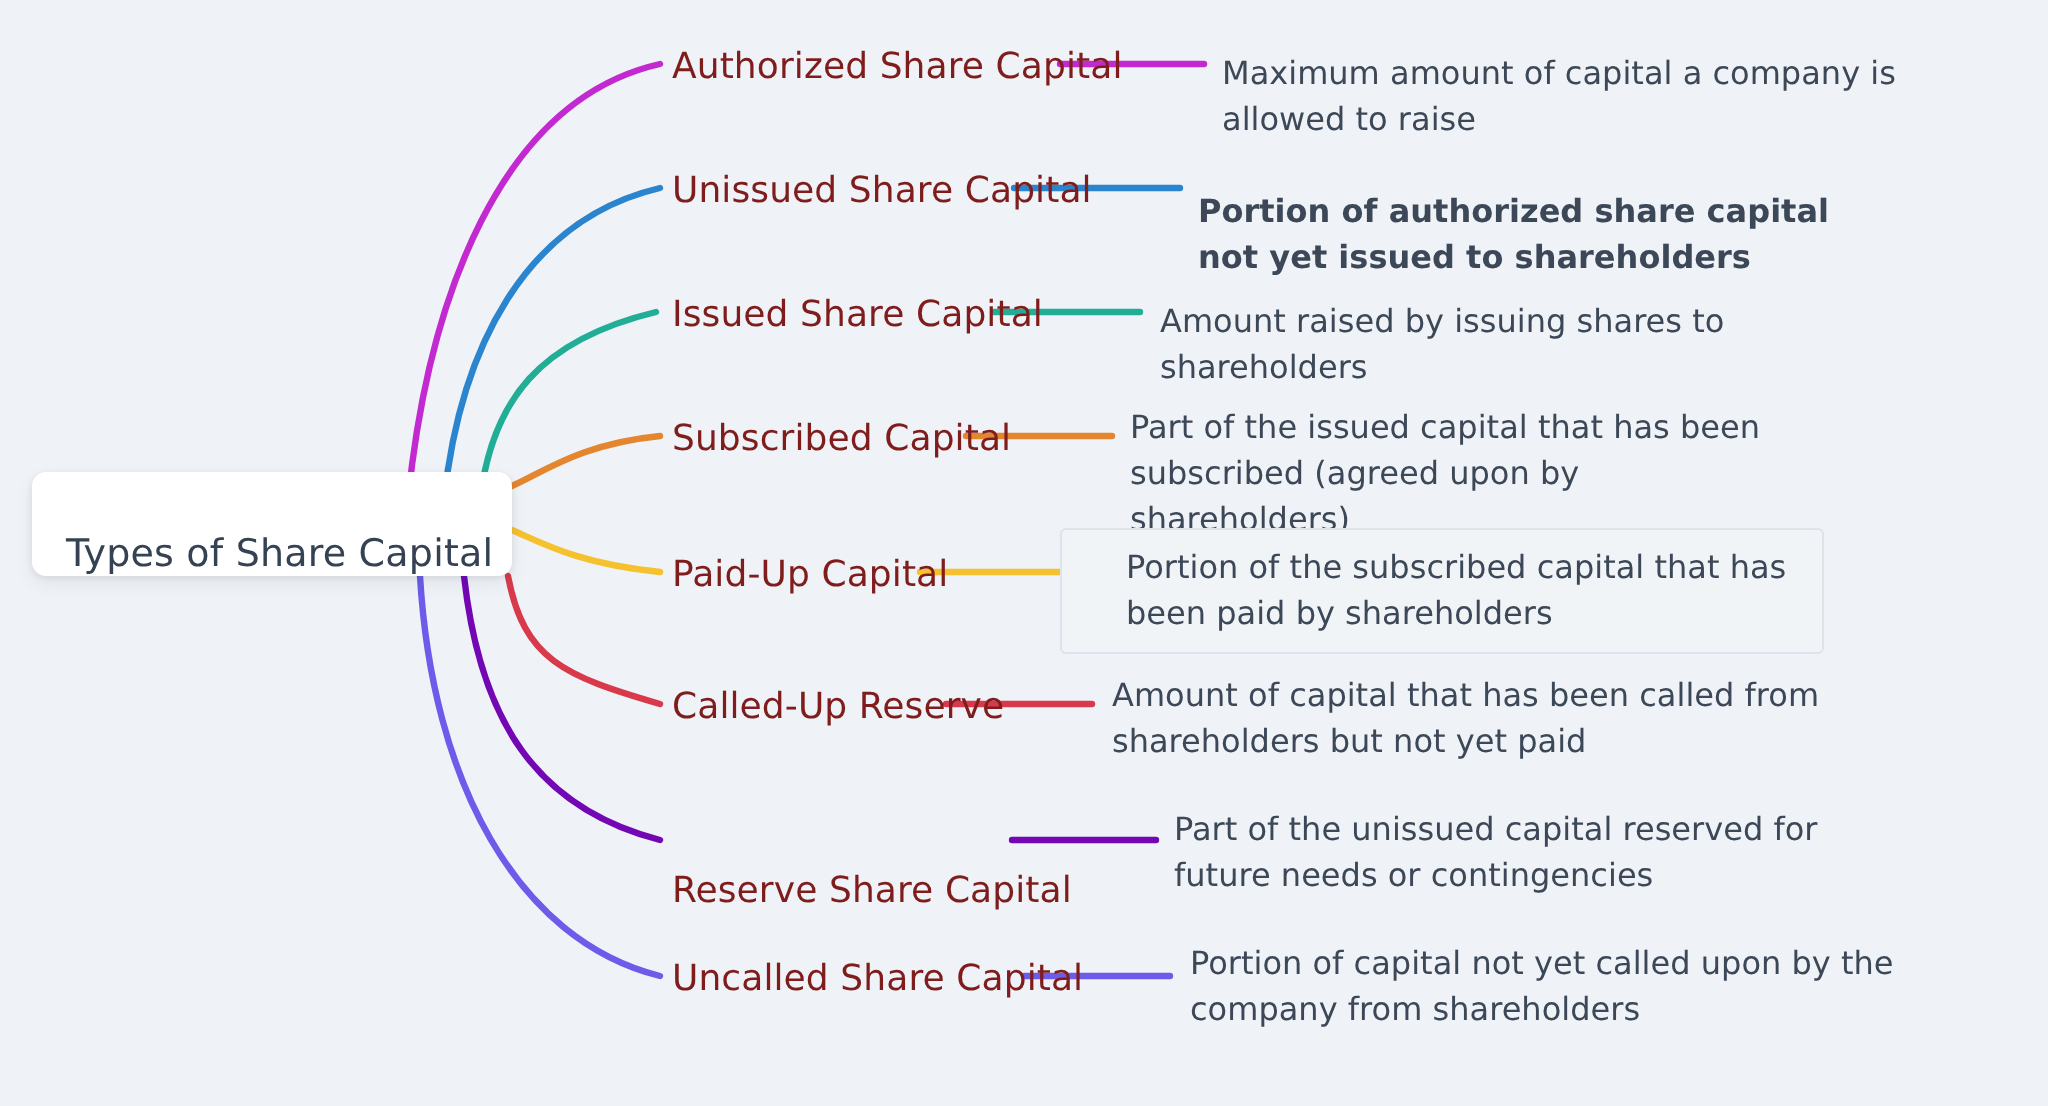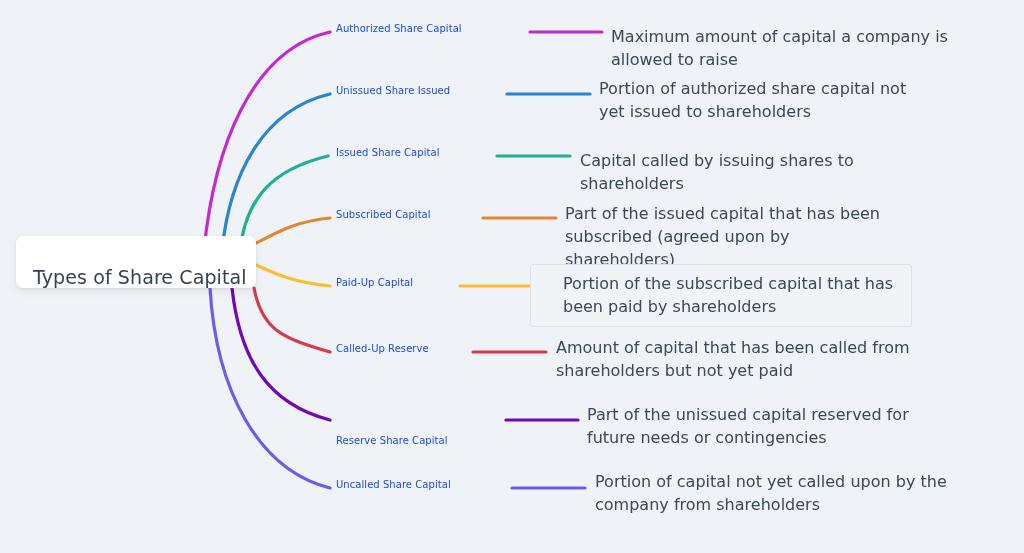--- a/index.html
+++ b/index.html
@@ -53,22 +53,22 @@
     font-size: 19px;
     color: #354254;
     padding-left: 17px;
     letter-spacing: 0.1px;
     white-space: nowrap;
   }
 
   
   .branch-label {
     position: absolute;
-    font-size: 10px;
-    color: #1d4ed8;
+    font-size: 18px;
+    color: #7f1d1d;
     white-space: nowrap;
     z-index: 4;
     letter-spacing: 0.05px;
   }
 
   
   .desc {
     position: absolute;
     font-size: 16px;
     color: #3c4857;
@@ -108,28 +108,28 @@
     <line class="stub-line" x1="506" y1="420" x2="578" y2="420" stroke="#7207b3"></line>
     <line class="stub-line" x1="512" y1="488" x2="585" y2="488" stroke="#6c5ce9"></line>
   </g>
 </svg>
 
 <div class="root-node">
   <span class="root-label">Types of Share Capital</span>
 </div>
 
 <div class="branch-label" style="left:336px; top:23px;">Authorized Share Capital</div>
-<div class="branch-label" style="left:336px; top:85px;">Unissued Share Issued</div>
+<div class="branch-label" style="left:336px; top:85px;">Unissued Share Capital</div>
 <div class="branch-label" style="left:336px; top:147px;">Issued Share Capital</div>
 <div class="branch-label" style="left:336px; top:209px;">Subscribed Capital</div>
 <div class="branch-label" style="left:336px; top:277px;">Paid-Up Capital</div>
 <div class="branch-label" style="left:336px; top:343px;">Called-Up Reserve</div>
 <div class="branch-label" style="left:336px; top:411px;margin-top:24px;">Reserve Share Capital</div>
 <div class="branch-label" style="left:336px; top:479px;">Uncalled Share Capital</div>
 
 <div class="desc" style="left:611px; top:25px; width:380px;">Maximum amount of capital a company is allowed to raise</div>
-<div class="desc" style="left:599px; top:77px; width:330px;">Portion of authorized share capital not yet issued to shareholders</div>
-<div class="desc" style="left:580px; top:149px; width:340px;">Capital called by issuing shares to shareholders</div>
+<div class="desc" style="left:599px; top:94px; width:330px;font-weight:bold;">Portion of authorized share capital not yet issued to shareholders</div>
+<div class="desc" style="left:580px; top:149px; width:340px;">Amount raised by issuing shares to shareholders</div>
 <div class="desc" style="left:565px; top:202px; width:325px;">Part of the issued capital that has been subscribed (agreed upon by shareholders)</div>
 <div class="desc boxed" style="left:530px; top:264px; width:336px;padding-left:32px;">Portion of the subscribed capital that has been paid by shareholders</div>
 <div class="desc" style="left:556px; top:336px; width:365px;">Amount of capital that has been called from shareholders but not yet paid</div>
 <div class="desc" style="left:587px; top:403px; width:362px;">Part of the unissued capital reserved for future needs or contingencies</div>
 <div class="desc" style="left:595px; top:470px; width:368px;">Portion of capital not yet called upon by the company from shareholders</div>
 
 </body></html>

